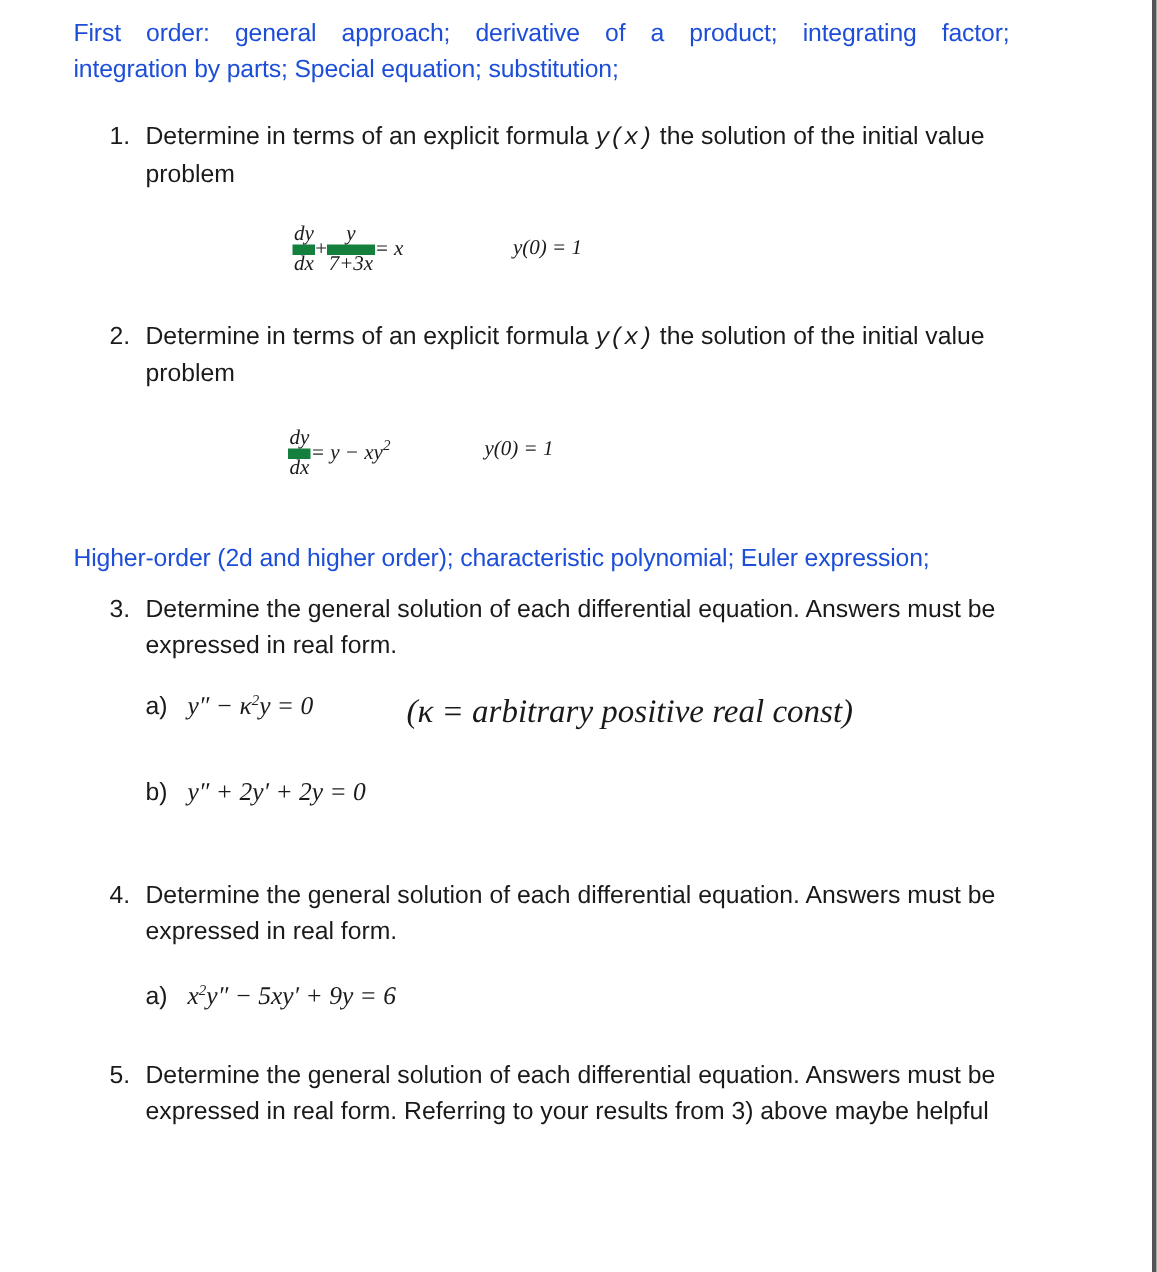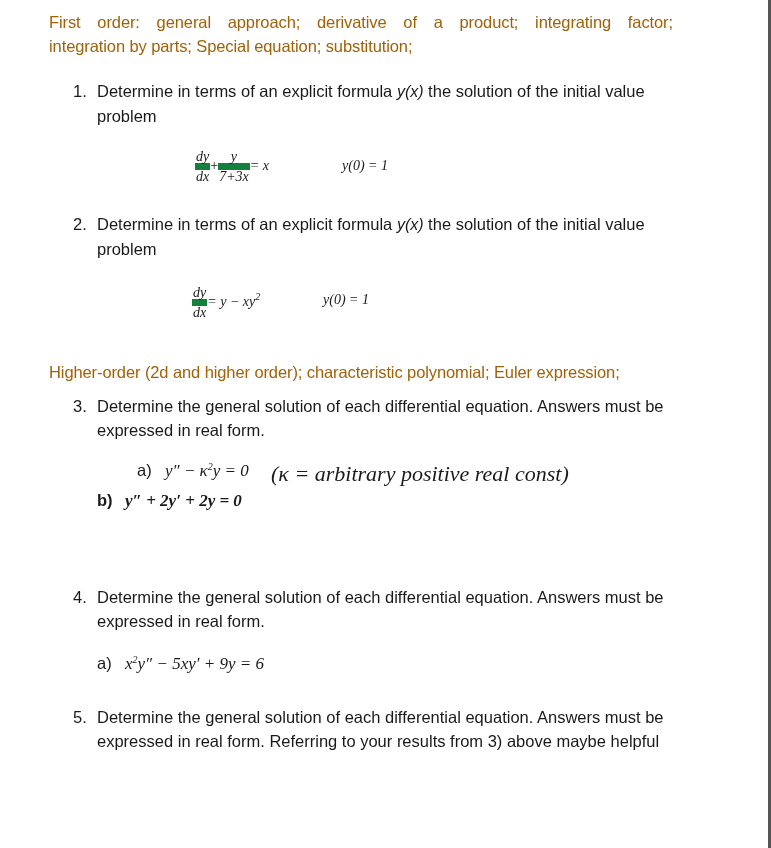--- a/index.html
+++ b/index.html
@@ -5,57 +5,57 @@
     html, body { margin: 0; padding: 0; background: #ffffff; }
     body {
       width: 771px; height: 848px; position: relative; overflow: hidden;
       font-family: "Liberation Sans", sans-serif; color: #1a1a1a;
     }
     .page-edge {
       position: absolute; top: 0; right: 0; width: 3px; height: 848px;
       background: #555555;
     }
     .heading {
-      position: absolute; left: 49px; color: #a16207; font-size: 16.5px; line-height: 24px;
+      position: absolute; left: 49px; color: #1d4ed8; font-size: 16.5px; line-height: 24px;
       letter-spacing: -0.1px;
     }
     .h1 { top: 10px; }
     .h1 .line1 { display: block; text-align: justify; text-align-last: justify; width: 624px; }
     .h2 { top: 360px; }
     .q {
       position: absolute; left: 73px; width: 602px; font-size: 16.5px; line-height: 24px;
       color: #1a1a1a;
     }
     .q .num { position: absolute; left: 0; top: 0; }
     .q .txt { display: block; margin-left: 24px; }
     .q1 { top: 79px; }
     .q2 { top: 212px; }
     .q3 { top: 394px; }
     .q4 { top: 585px; }
     .q5 { top: 705px; }
-    .inl-math { font-family: Liberation Sans, sans-serif; font-style: italic; font-size: 16px; }
+    .inl-math { font-family: Liberation Mono, monospace; font-style: italic; font-size: 16px; }
     .eq {
       position: absolute; font-family: "Liberation Serif", serif; font-style: italic;
       font-size: 14px; color: #1a1a1a; white-space: nowrap;
     }
     .frac { display: inline-block; vertical-align: middle; text-align: center; line-height: 13px; }
     .frac .n { display: block; border-bottom: 7px solid #15803d; padding: 0 1px; }
     .frac .d { display: block; padding: 0 1px; }
     .upright { font-style: normal; }
     .eq1 { left: 195px; top: 150px; }
     .ic1 { left: 342px; top: 158px; }
     .eq2 { left: 192px; top: 286px; }
     .ic2 { left: 323px; top: 292px; }
     .part {
       position: absolute; left: 97px; font-size: 16.5px; color: #1a1a1a; white-space: nowrap;
     }
     .part .lab { display: inline-block; width: 28px; }
     .part .m { font-family: "Liberation Serif", serif; font-style: italic; font-size: 17px; }
-    .p3a { top: 461px; margin-left: 40px; }
-    .p3b { top: 491px; font-weight: bold; }
+    .p3a { top: 461px; }
+    .p3b { top: 518px; }
     .p4a { top: 654px; }
     .note {
       position: absolute; left: 271px; top: 461px;
       font-family: "Liberation Serif", serif; font-style: italic; font-size: 22px; white-space: nowrap;
     }
     sup { font-size: 10px; vertical-align: 6px; line-height: 0; }
   </style>
 </head>
 <body>
 

